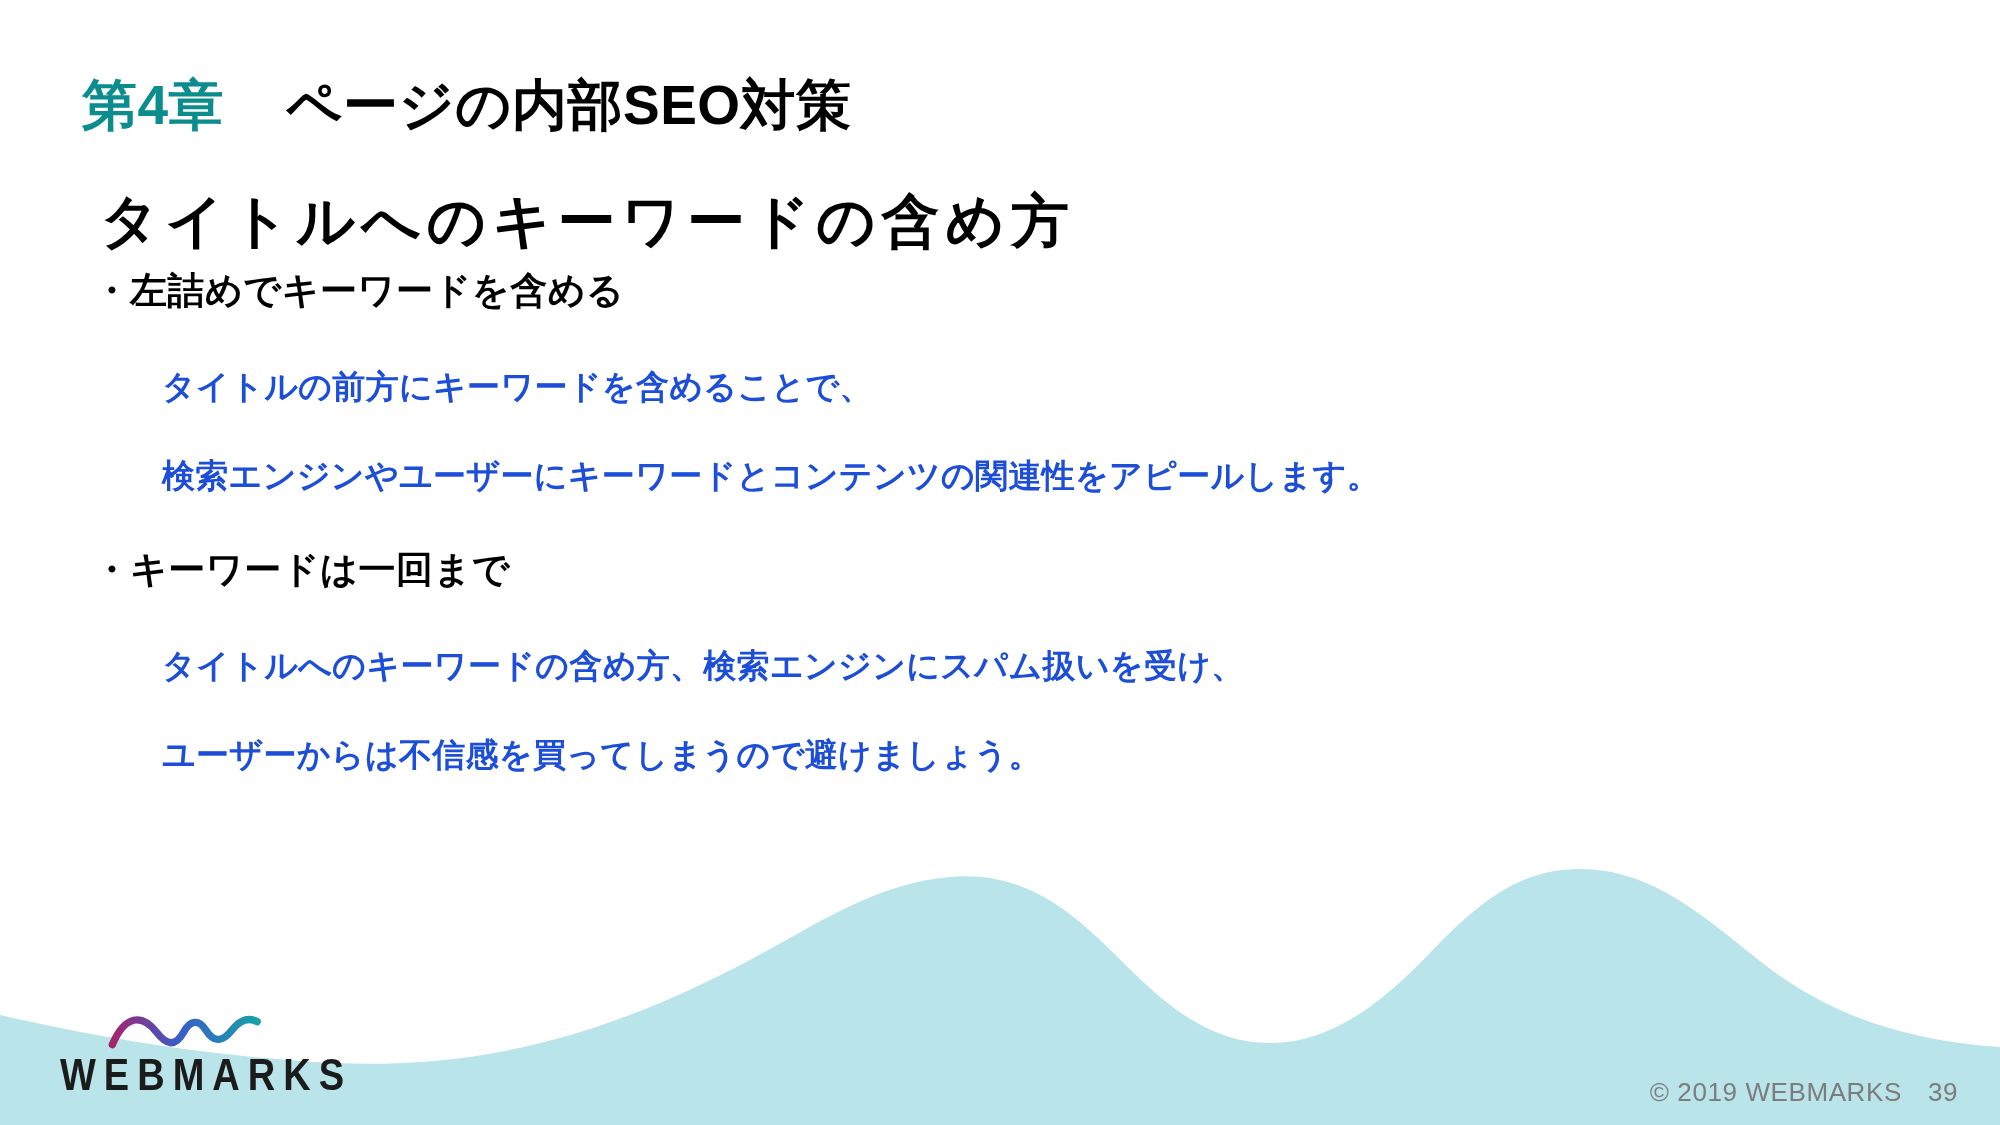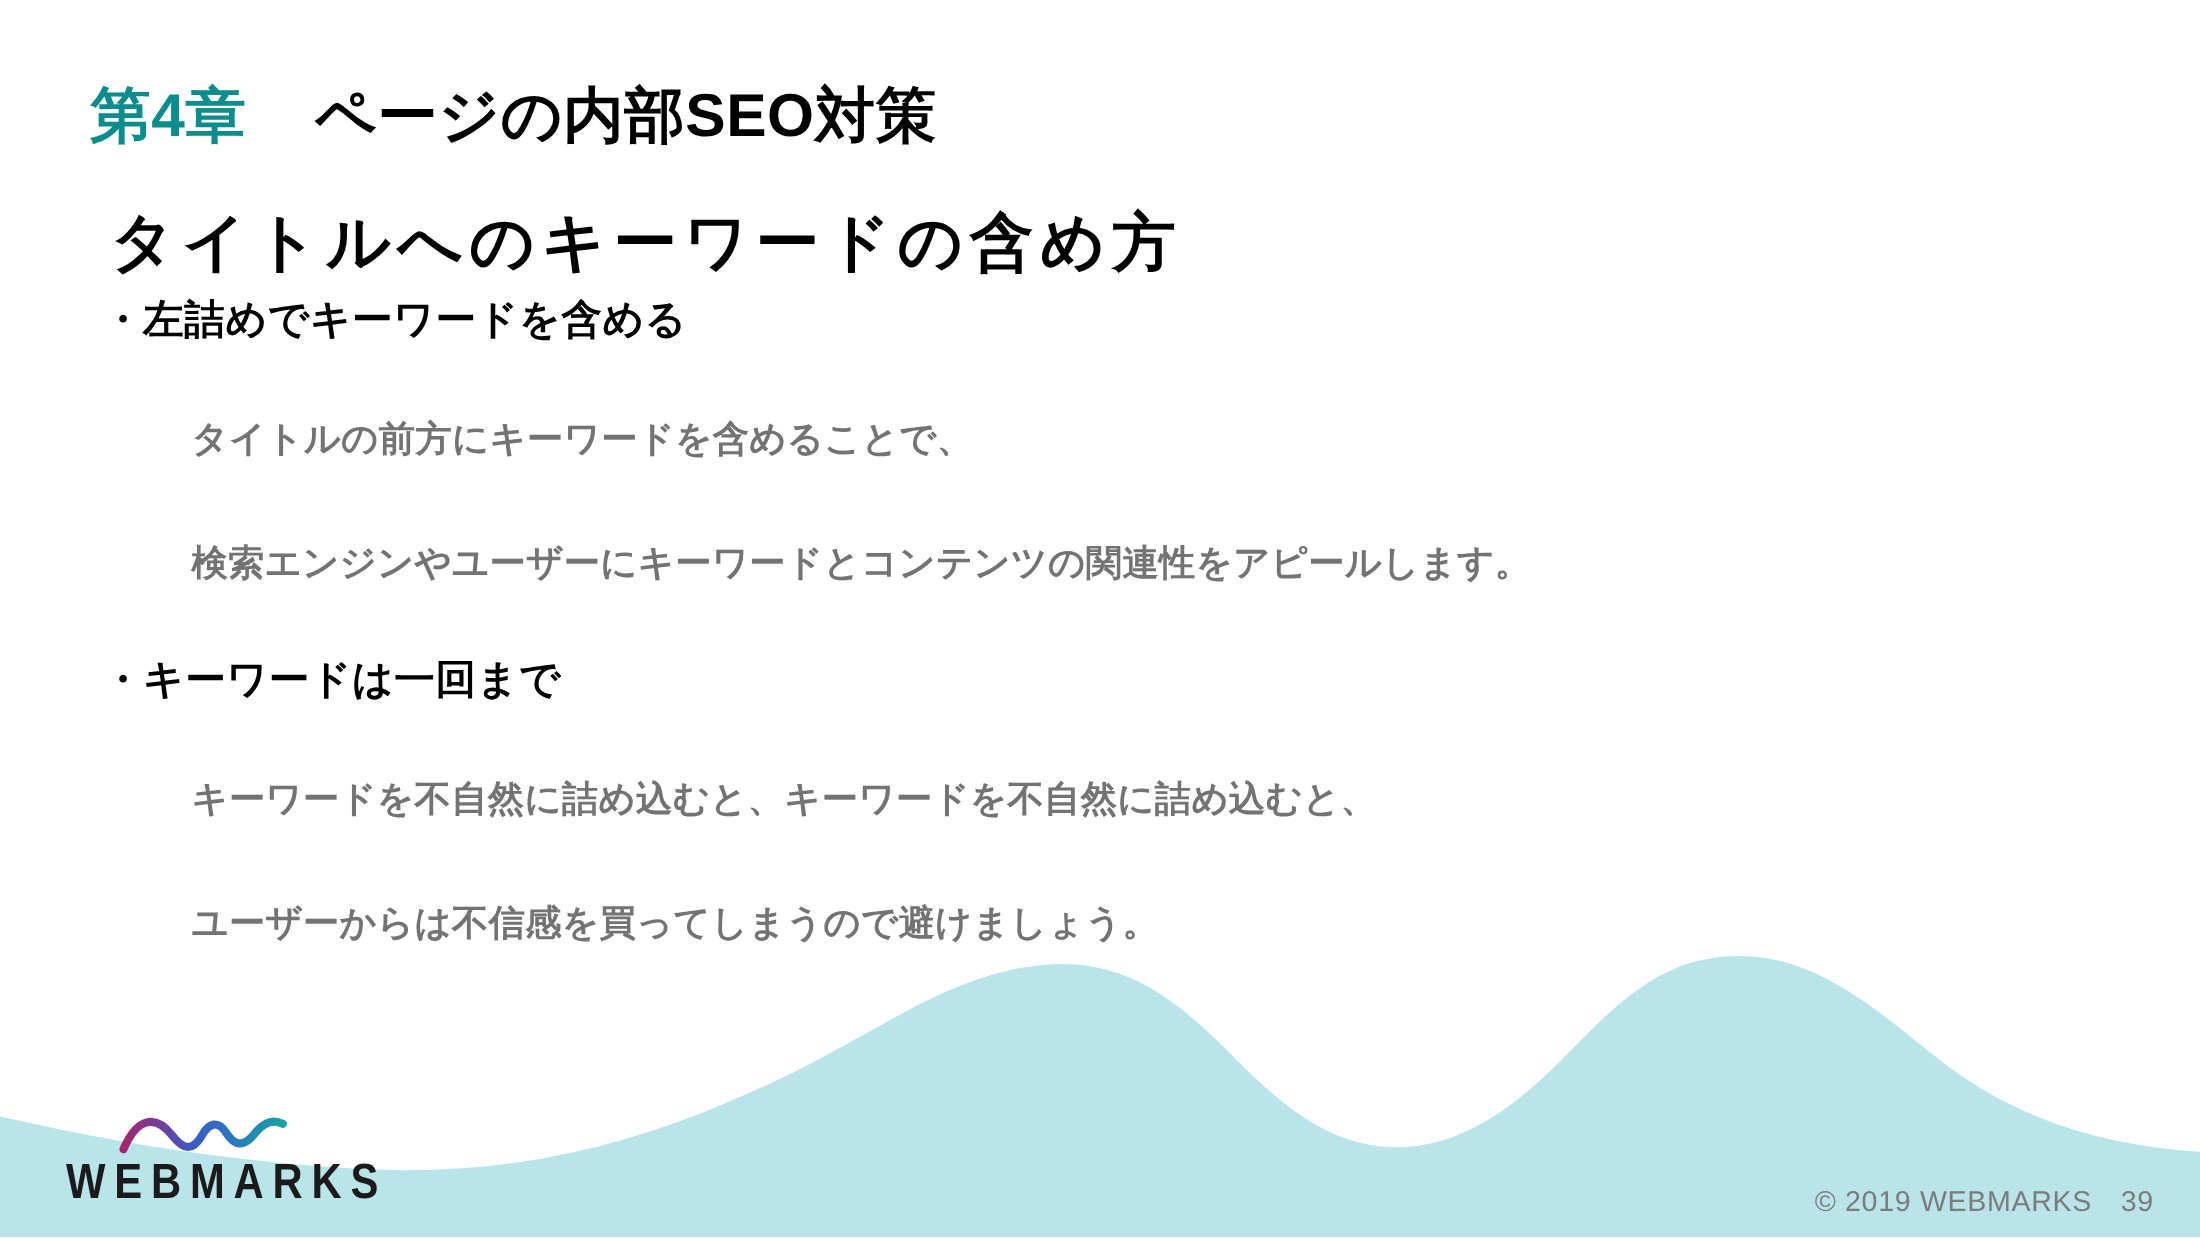--- a/index.html
+++ b/index.html
@@ -83,25 +83,25 @@
     padding: 0 0 0 93px;
     font-size: 37px;
     font-weight: 700;
     color: #000000;
     line-height: 1.0;
     letter-spacing: 0.5px;
     white-space: nowrap;
   }
   .bullet-dot { letter-spacing: 0; }
   .desc {
-    margin: 16px;
+    margin: 4px;
     padding: 0 0 0 158px;
     font-size: 33px;
     font-weight: 700;
-    color: #737373;
+    color: #1d4ed8;
     line-height: 1.0;
     letter-spacing: 0.3px;
     white-space: nowrap;
   }
   .sp-after-bullet { height: 57px; }
   .sp-between-desc { height: 48px; }
   .sp-after-block  { height: 55px; }
 
   
   .logo {
@@ -176,21 +176,21 @@
       <div class="sp-after-bullet"></div>
       <p class="desc">タイトルの前方にキーワードを含めることで、</p>
       <div class="sp-between-desc"></div>
       <p class="desc">検索エンジンやユーザーにキーワードとコンテンツの関連性をアピールします。</p>
     </div>
     <div class="sp-after-block"></div>
 
     <div>
       <p class="bullet"><span class="bullet-dot">・</span><span>キーワードは一回まで</span></p>
       <div class="sp-after-bullet"></div>
-      <p class="desc">キーワードを不自然に詰め込むと、キーワードを不自然に詰め込むと、</p>
+      <p class="desc">タイトルへのキーワードの含め方、検索エンジンにスパム扱いを受け、</p>
       <div class="sp-between-desc"></div>
       <p class="desc">ユーザーからは不信感を買ってしまうので避けましょう。</p>
     </div>
     <div class="sp-after-block"></div>
 
 
   </div>
 
   <div class="logo">
     <svg class="logo-mark" viewBox="0 0 150 40" aria-hidden="true">

